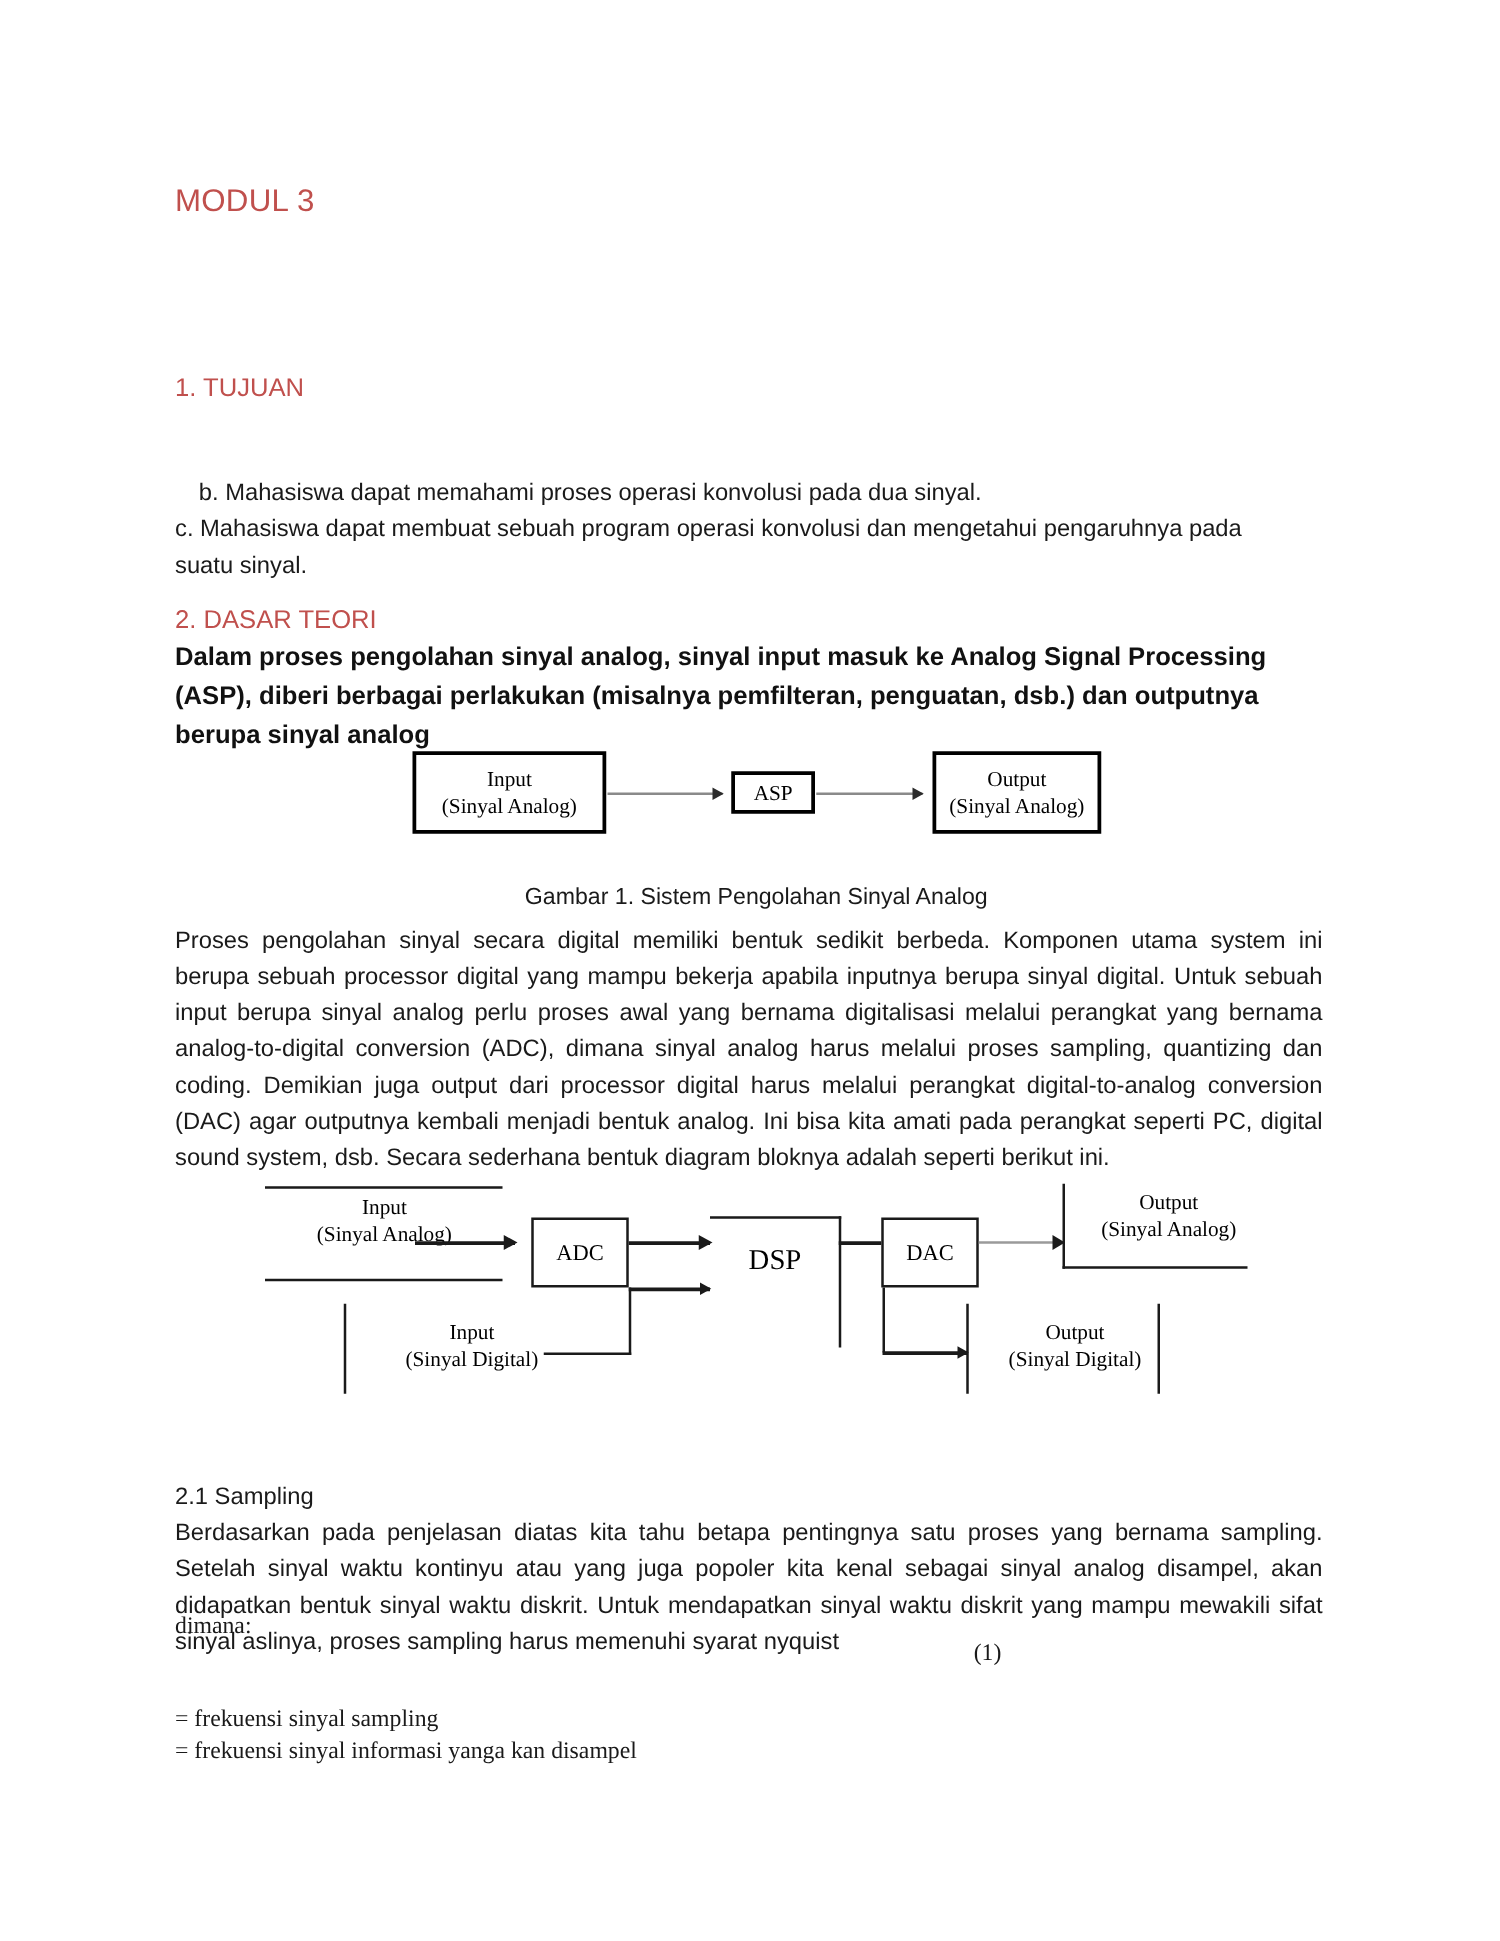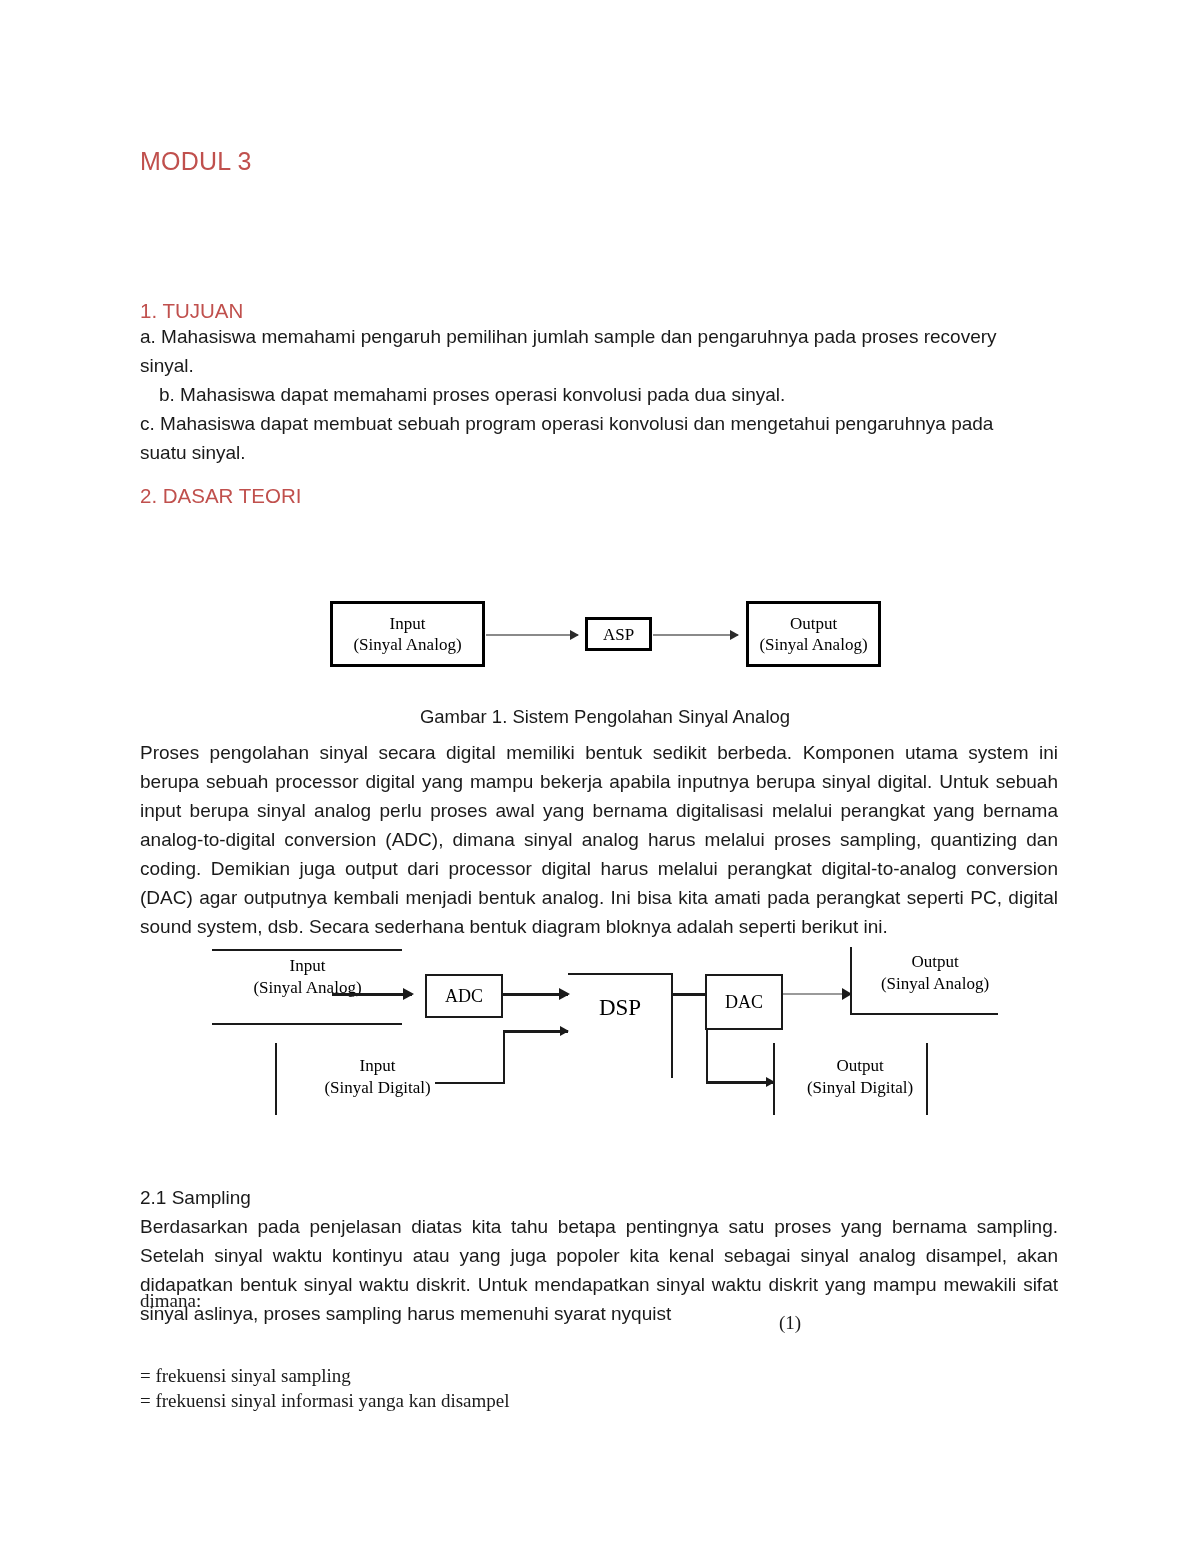--- a/index.html
+++ b/index.html
@@ -182,28 +182,28 @@
 </head>
 <body>
 
 <div class="page">
 
   <div class="abs h-title" style="left:140px; top:146px;">MODUL 3</div>
 
 
   <div class="abs h-sec" style="left:140px; top:298px;">1. TUJUAN</div>
 
-  <div class="abs body-txt" style="left:140px; top:322px; width:895px;">a. Mahasiswa memahami pengaruh pemilihan jumlah sample dan pengaruhnya pada proses recovery sinyal.</div>
 
   <div class="abs body-txt" style="left:140px; top:380px; width:895px;margin-left:19px;">b. Mahasiswa dapat memahami proses operasi konvolusi pada dua sinyal.</div>
 
   <div class="abs body-txt" style="left:140px; top:409px; width:895px;">c. Mahasiswa dapat membuat sebuah program operasi konvolusi dan mengetahui pengaruhnya pada suatu sinyal.</div>
 
   <div class="abs h-sec" style="left:140px; top:483px;">2. DASAR TEORI</div>
 
+  <div class="abs bold-lead" style="left:140px; top:510px; width:920px;">Dalam proses pengolahan sinyal analog, sinyal input masuk ke Analog Signal Processing (ASP), diberi berbagai perlakukan (misalnya pemfilteran, penguatan, dsb.) dan outputnya berupa sinyal analog</div>
 
   <div id="fig1">
 
     <div class="g1box" id="g1-input">
       <div>
         <span>Input</span><br>
         <span>(Sinyal Analog)</span>
       </div>
     </div>
 
@@ -231,21 +231,21 @@
 
     <div class="ln lnh" style="left:22px; top:4px; width:190px;"></div>
     <div class="f2lbl" style="left:10px; top:10px; width:215px;">
       <span>Input</span><br>
       <span>(Sinyal Analog)</span>
     </div>
     <div class="ln lnh" style="left:22px; top:78px; width:190px;"></div>
 
     <div class="arw" style="left:142px; top:48px; width:80px;"></div>
 
-    <div class="f2box" style="left:235px; top:29px; width:78px; height:44px;">
+    <div class="f2box" style="left:235px; top:29px; width:78px; height:56px;">
       <span>ADC</span>
     </div>
 
     <div class="arw" style="left:313px; top:48px; width:65px;"></div>
 
     <div class="ln lnv" style="left:85px; top:98px; width:2px; height:72px;"></div>
     <div class="f2lbl" style="left:100px; top:110px; width:175px;">
       <span>Input</span><br>
       <span>(Sinyal Digital)</span>
     </div>

